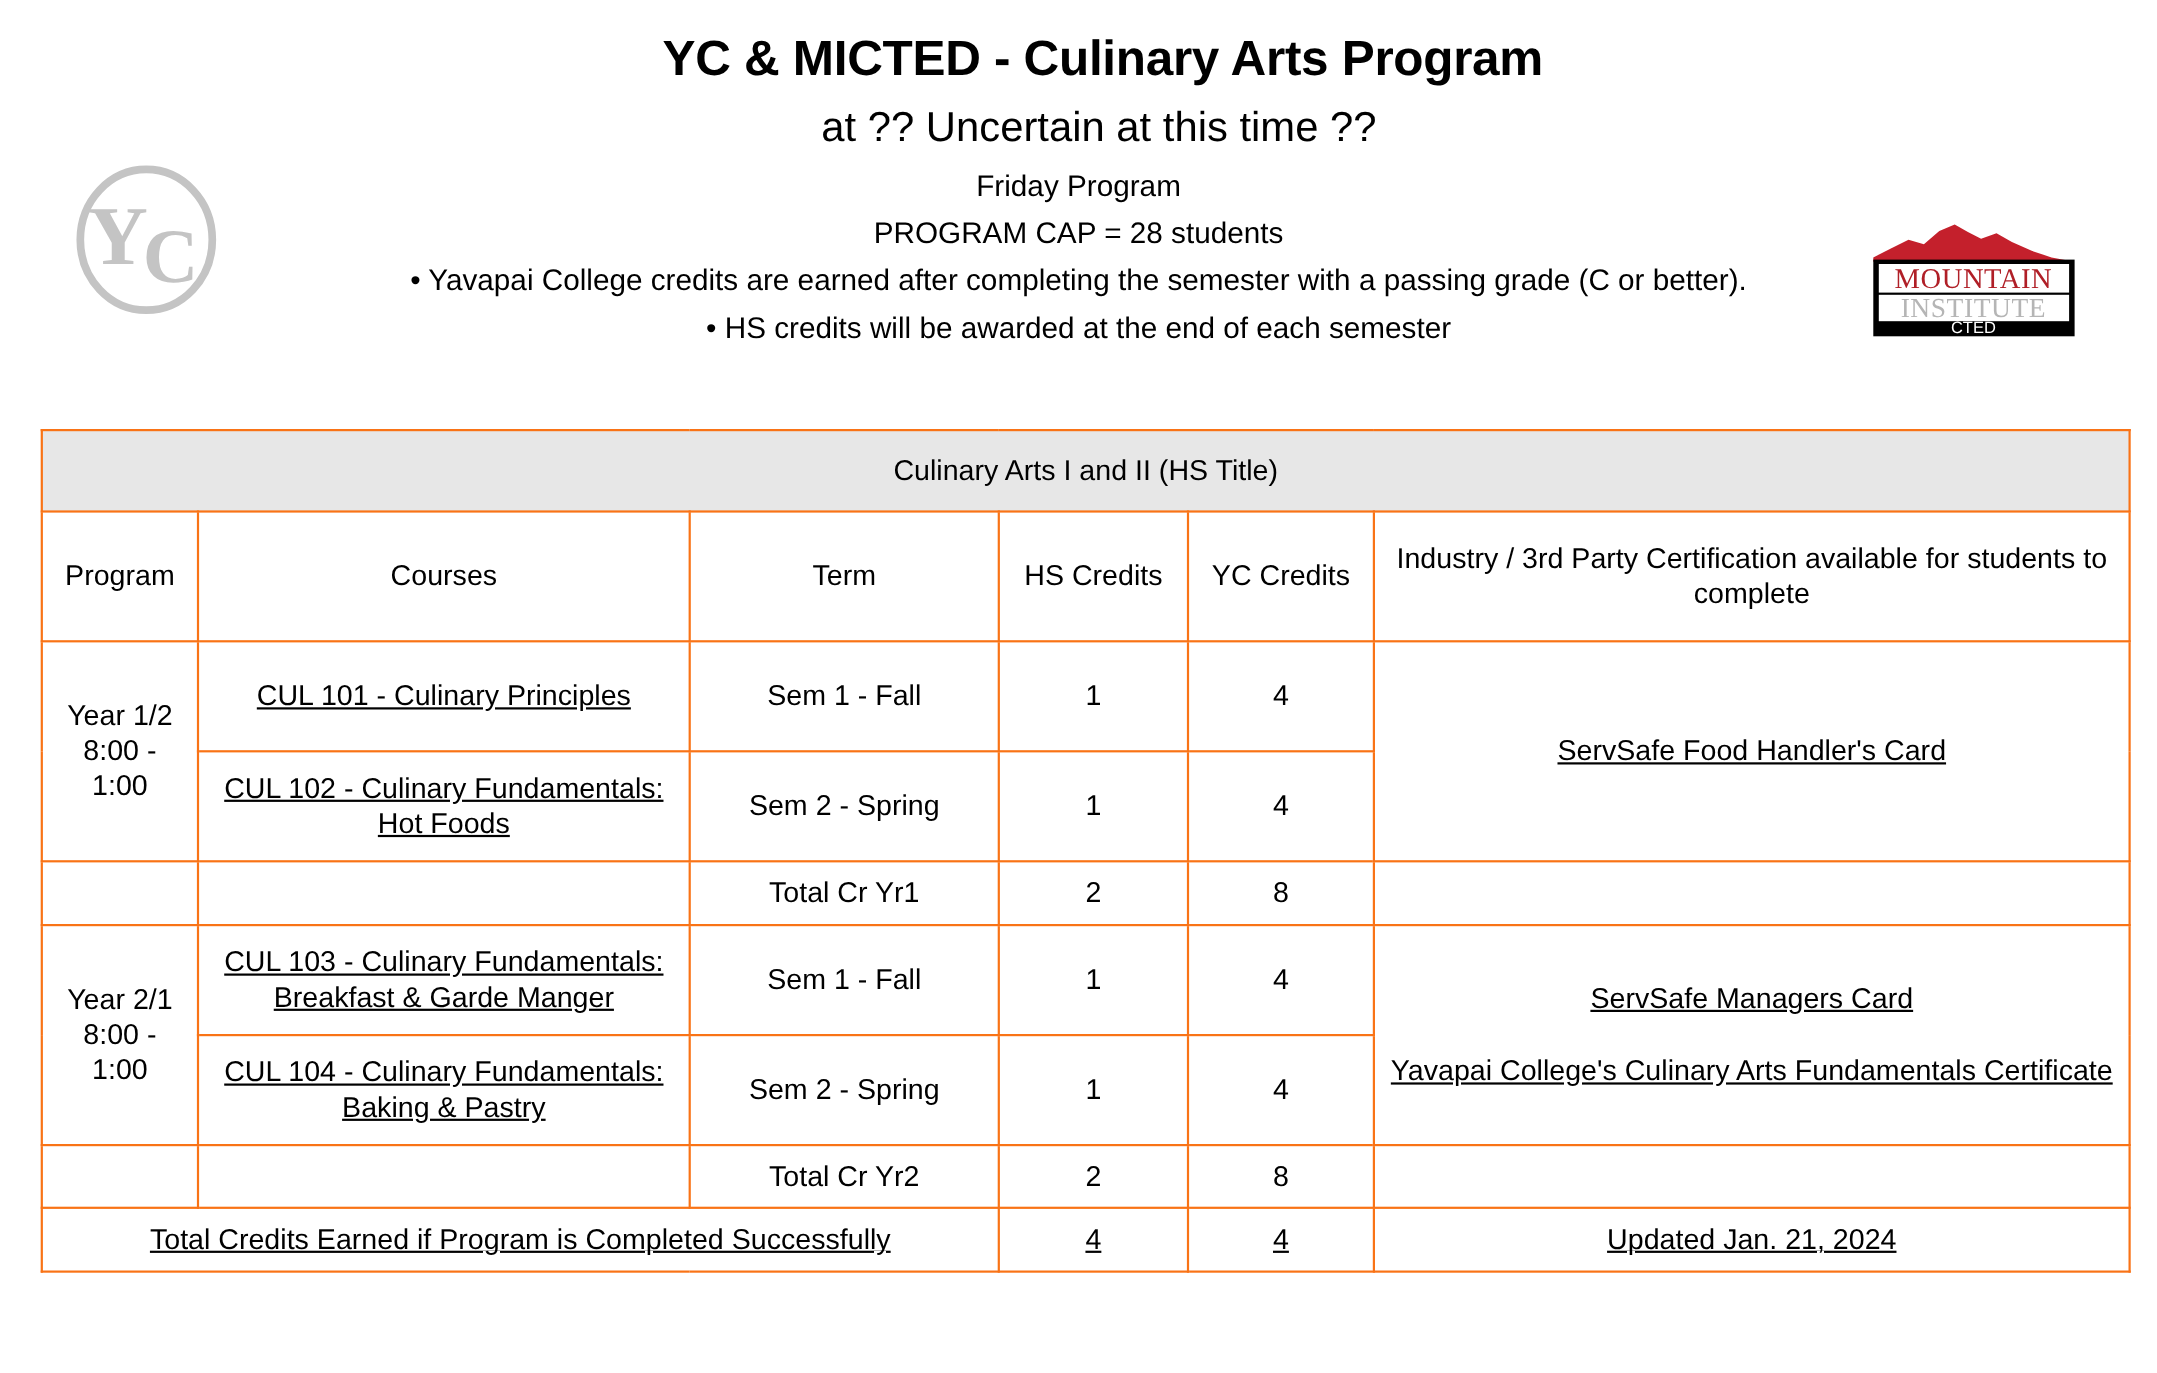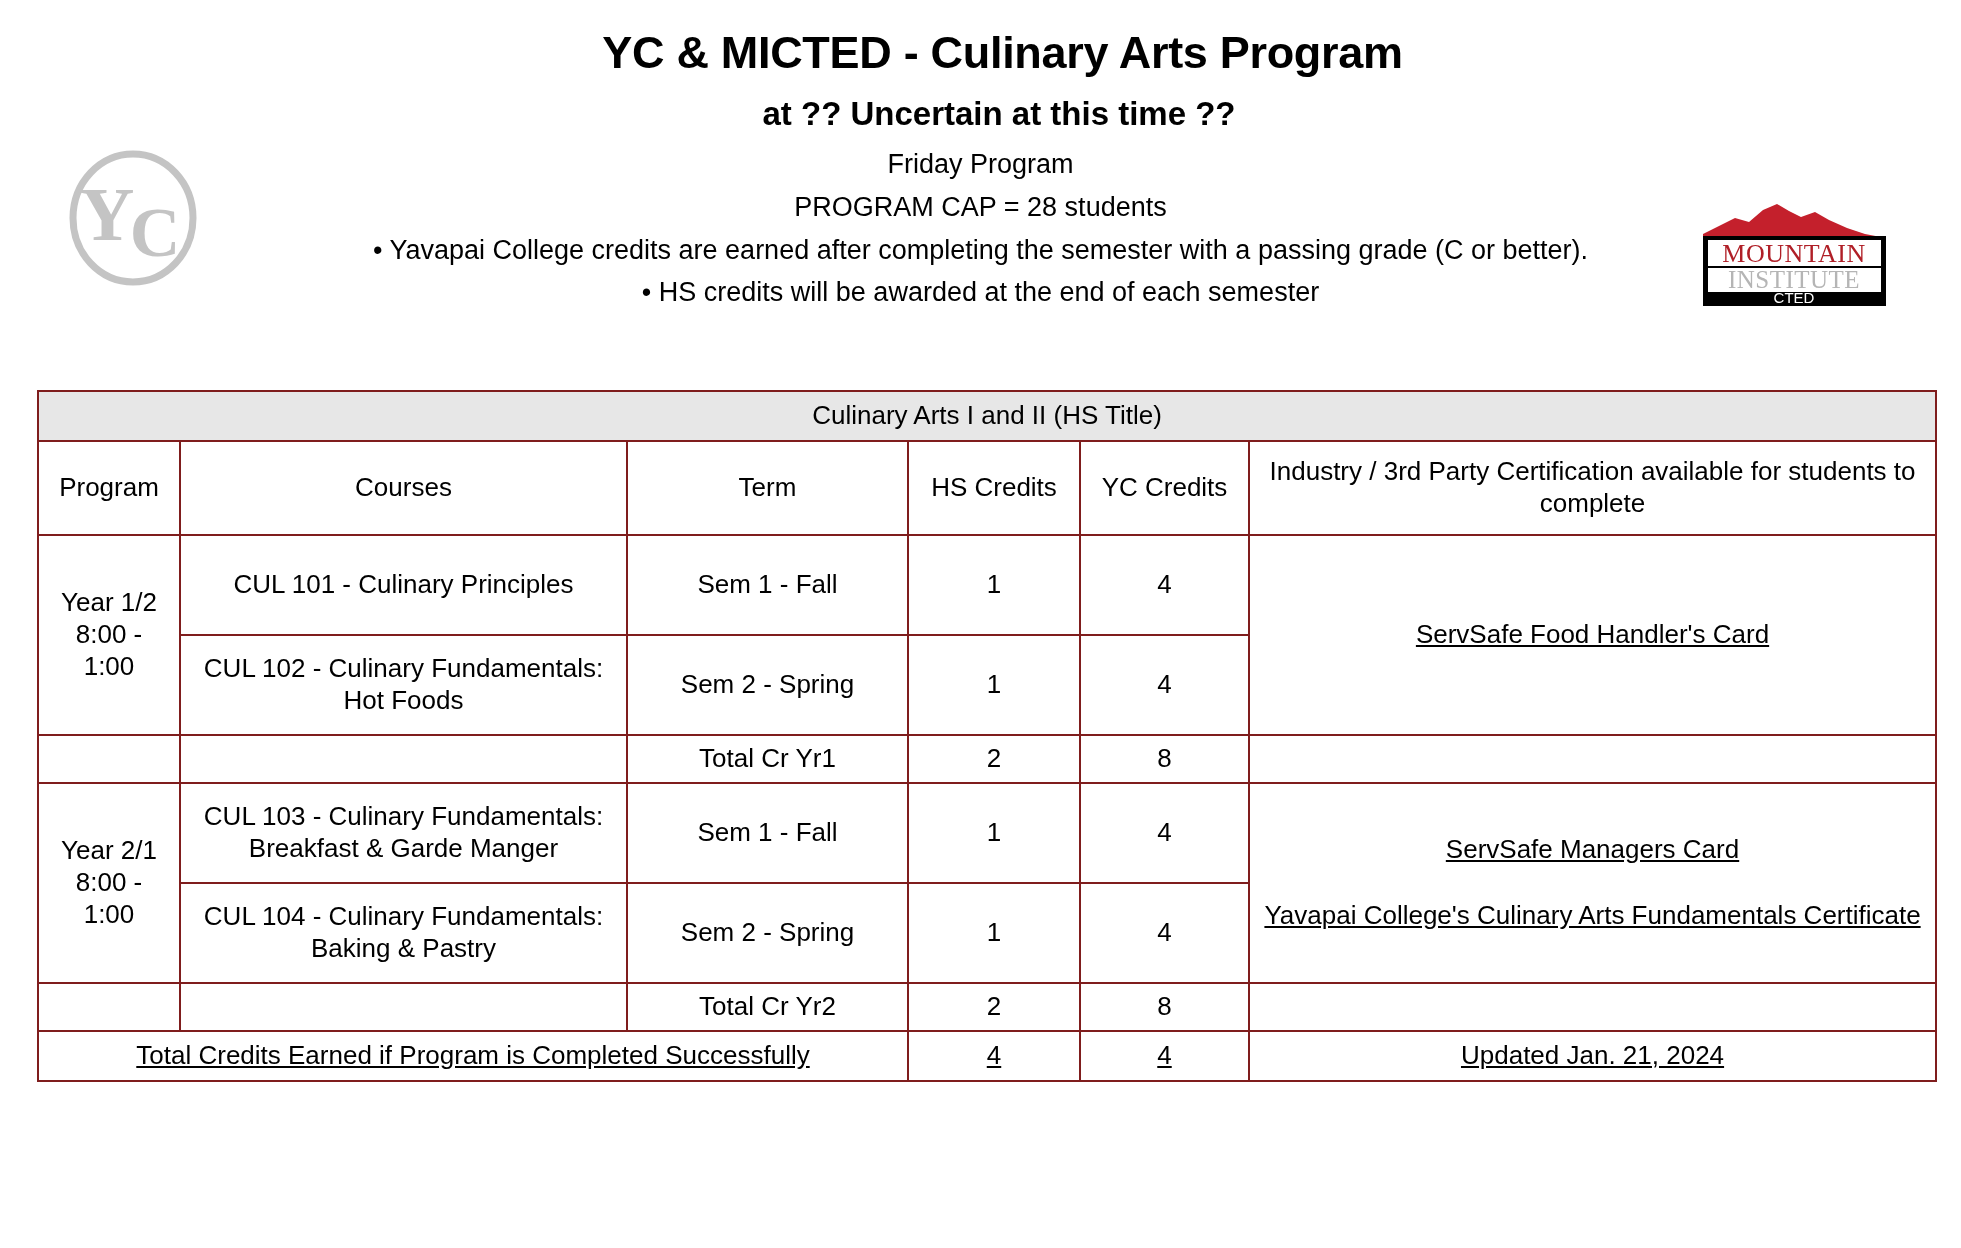--- a/index.html
+++ b/index.html
@@ -31,22 +31,22 @@
   }
   .doc-title {
     font-size: 45px;
     font-weight: bold;
     letter-spacing: -0.3px;
     margin-top: 28px;
     line-height: 1.1;
     padding-left: 44px;
   }
   .doc-subtitle {
-    font-size: 33px;
-    font-weight: bold;
+    font-size: 38px;
+    font-weight: normal;
     margin-top: 18px;
     line-height: 1.1;
     padding-left: 37px;
   }
   .note-line {
     font-size: 27px;
     font-weight: normal;
     line-height: 1.18;
     margin-top: 17px;
   }
@@ -75,22 +75,22 @@
   
   .sheet-table {
     position: absolute;
     left: 37px;
     top: 390px;
     width: 1898px;
     border-collapse: collapse;
     table-layout: fixed;
   }
   .sheet-table td {
-    border: 2px solid #7f1d1d;
-    padding: 0 10px;
+    border: 2px solid #f97316;
+    padding: 12px 10px;
     font-size: 26px;
     font-weight: normal;
     vertical-align: middle;
     text-align: center;
     line-height: 1.22;
   }
   .heavy-top    { border-top-width: 7px; }
   .heavy-bottom { border-bottom-width: 7px; }
   .heavy-left   { border-left-width: 6px; }
   .heavy-right  { border-right-width: 6px; }
@@ -106,20 +106,21 @@
     font-size: 25px;
     height: 92px;
   }
   .prog-cell {
     font-weight: bold;
     font-size: 27px;
   }
   .course-cell {
     text-align: left;
     font-size: 27px;
+    text-decoration: underline;
   }
   .cert-cell {
     font-size: 27px;
     text-decoration: underline;
   }
   .num-cell { font-size: 27px; }
   .total-label {
     font-weight: bold;
     font-size: 27px;
   }

